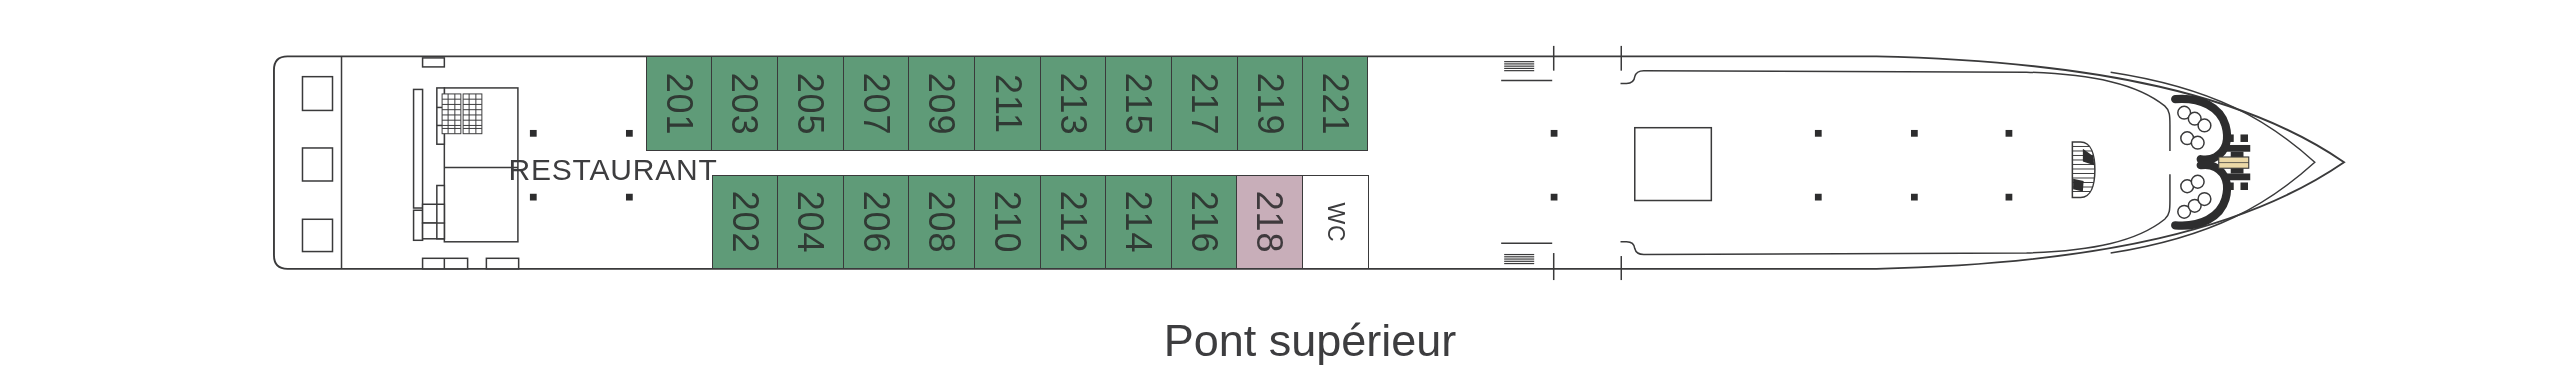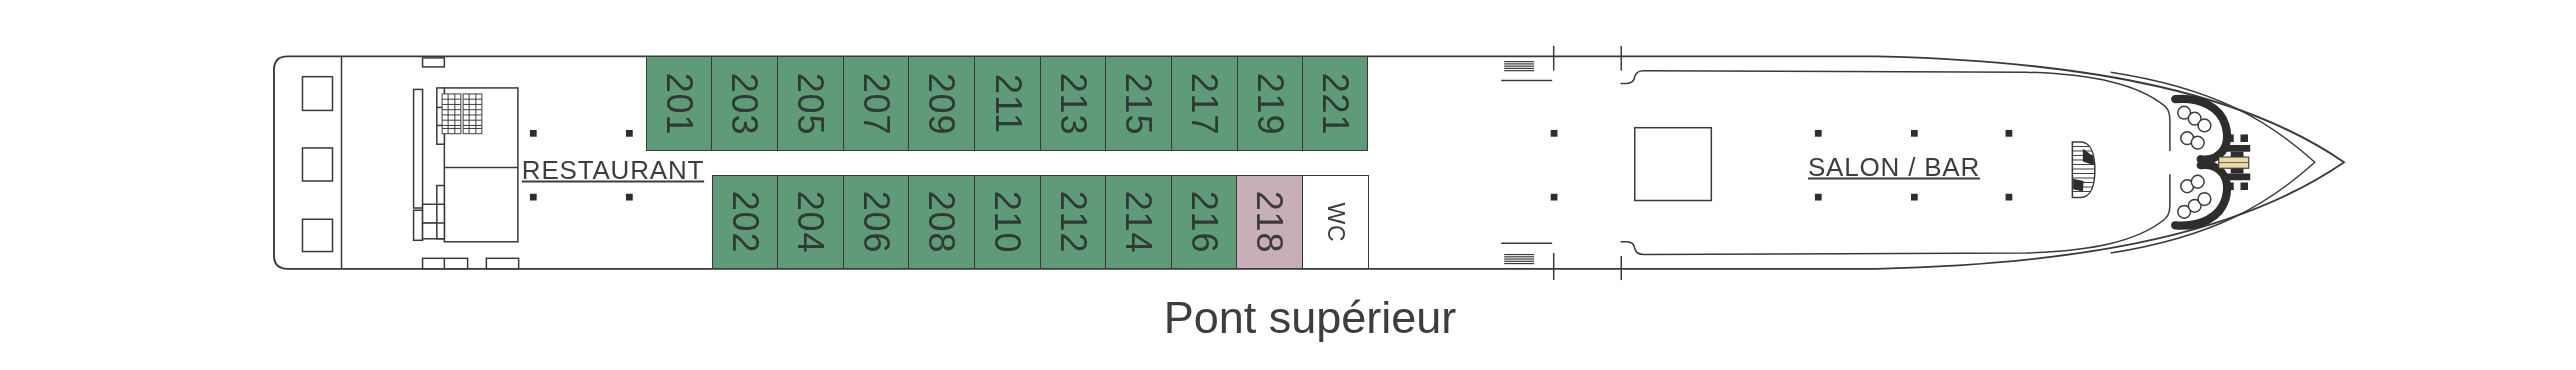--- a/index.html
+++ b/index.html
@@ -28,32 +28,32 @@
     white-space:nowrap;
     font-size:36px;
     color:#303a34;
     letter-spacing:0.8px;
   }
   .cabin.pink .num{color:#3f3a3d;}
   .cabin.white .num{font-size:23px;color:var(--text);letter-spacing:0.8px;}
   .area-label{
     position:absolute;
     transform:translate(-50%,-50%);
-    font-size:26px;
+    font-size:30px;
     letter-spacing:0.8px;
     color:var(--text);
     white-space:nowrap;
-    text-decoration:underline;
   }
   .deck-title{
     position:absolute;
     transform:translate(-50%,-50%);
     font-size:45px;
     color:var(--text);
     white-space:nowrap;
+    margin-top:23px;
   }
 </style>
 </head>
 <body>
 
 <div class="stage">
 
   <svg width="2576" height="371" viewBox="0 0 3432 494">
 
     <path d="M 383,75 L 2500,75 C 2800,82 2995,128 3123,216 C 2995,304 2800,351 2500,358 L 383,358 Q 365,358 365,340 L 365,93 Q 365,75 383,75 Z" fill="#ffffff" stroke="var(--line)" stroke-width="2.5"></path>
@@ -271,18 +271,17 @@
       <span class="num">216</span>
     </div>
   <div class="cabin pink" style="left:1236px;top:175px;width:67px;height:94px">
       <span class="num">218</span>
     </div>
   <div class="cabin white" style="left:1302px;top:175px;width:67px;height:94px">
       <span class="num">WC</span>
     </div>
 
   <div class="area-label" style="left:613px;top:170px">RESTAURANT</div>
-  <div class="area-label" style="left:1894px;top:167px">SALON / BAR</div>
 
   <div class="deck-title" style="left:1310px;top:318px">Pont supérieur</div>
 
 </div>
 
 
 </body></html>

